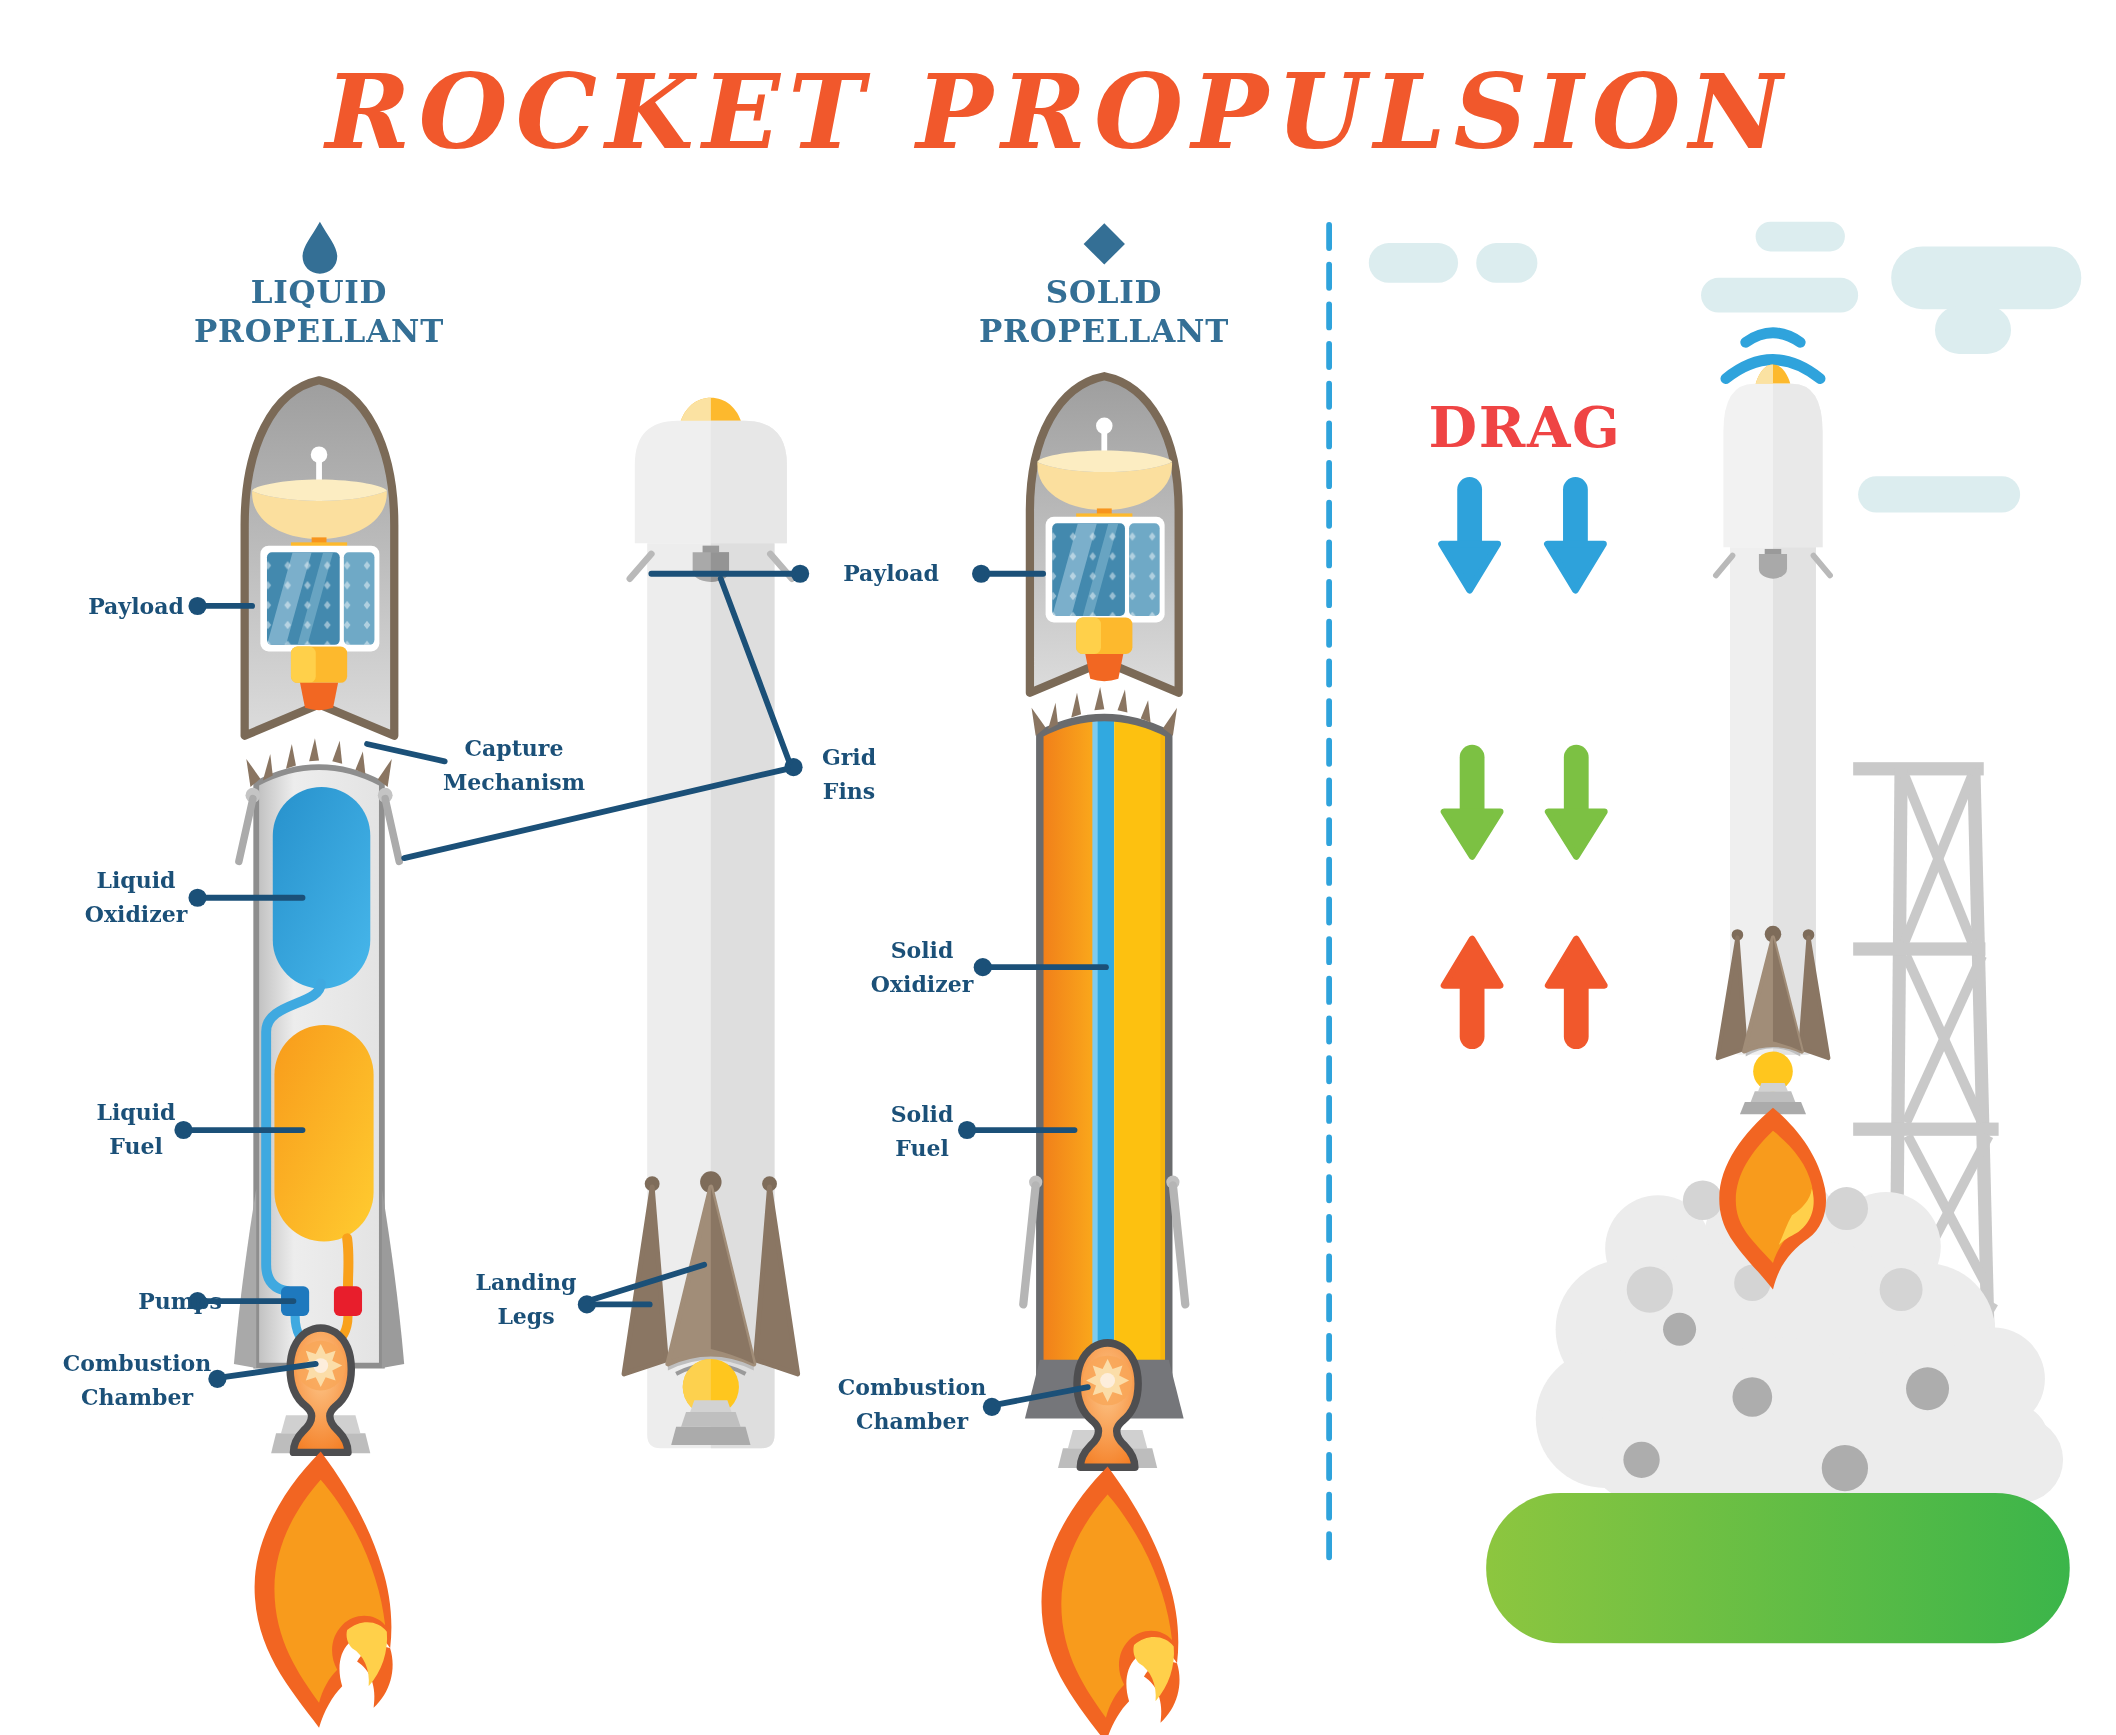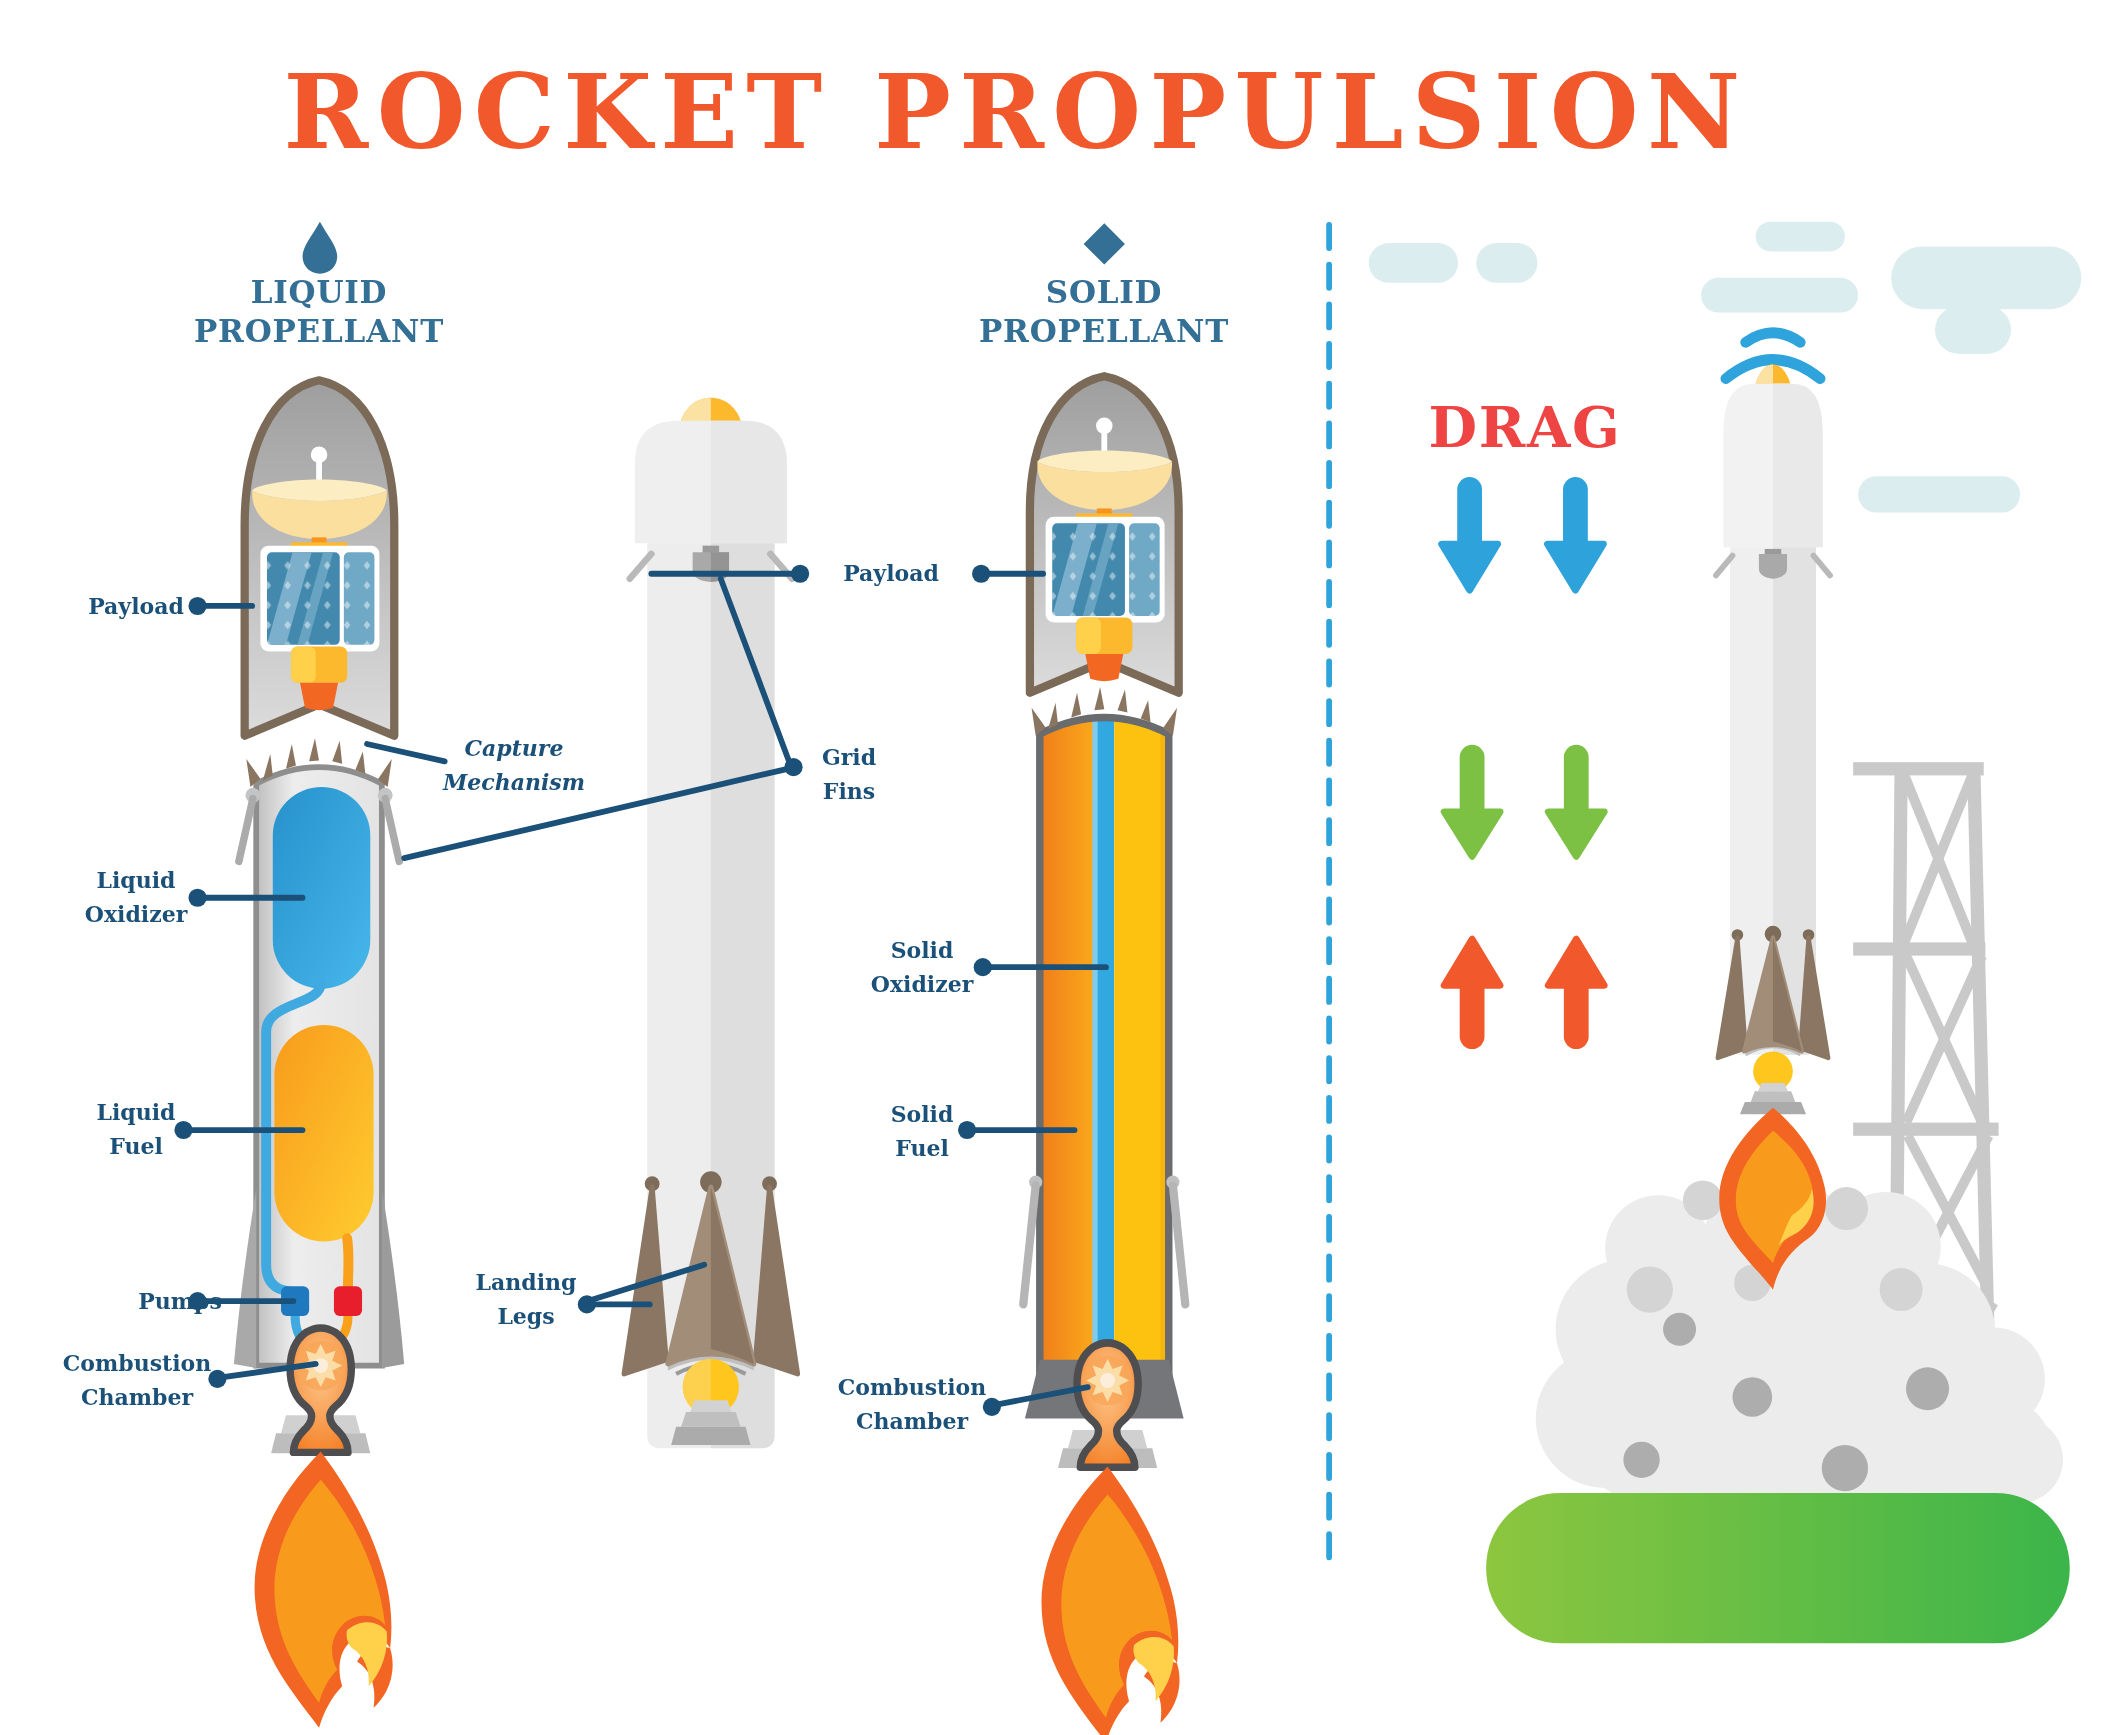--- a/index.html
+++ b/index.html
@@ -363,29 +363,29 @@
           <circle cx="1170" cy="1367" r="11" stroke="none"></circle>
           <line x1="1177" y1="1367" x2="1300" y2="1367"></line>
         </g>
     <g>
           <circle cx="1200" cy="1702" r="11" stroke="none"></circle>
           <line x1="1207" y1="1699" x2="1316" y2="1678"></line>
         </g>
   </g>
 </svg>
 
-<div class="txt title" style="left:1016px;top:61px;">ROCKET PROPULSION</div>
+<div class="txt title" style="left:1058px;top:61px;font-style:italic;">ROCKET PROPULSION</div>
 
 <div class="txt sec-head" style="left:319px;top:273px;">LIQUID
 PROPELLANT</div>
 <div class="txt sec-head" style="left:1104px;top:273px;">SOLID
 PROPELLANT</div>
 
 <div class="txt label" style="left:136px;top:589px;">Payload</div>
-<div class="txt label" style="left:514px;top:731px;font-style:italic;">Capture
+<div class="txt label" style="left:514px;top:731px;">Capture
 Mechanism</div>
 <div class="txt label" style="left:136px;top:863px;">Liquid
 Oxidizer</div>
 <div class="txt label" style="left:136px;top:1095px;">Liquid
 Fuel</div>
 <div class="txt label" style="left:136px;top:1284px;margin-left:44px;">Pumps</div>
 <div class="txt label" style="left:137px;top:1346px;">Combustion
 Chamber</div>
 <div class="txt label" style="left:891px;top:556px;">Payload</div>
 <div class="txt label" style="left:836px;top:740px;margin-left:13px;">Grid

